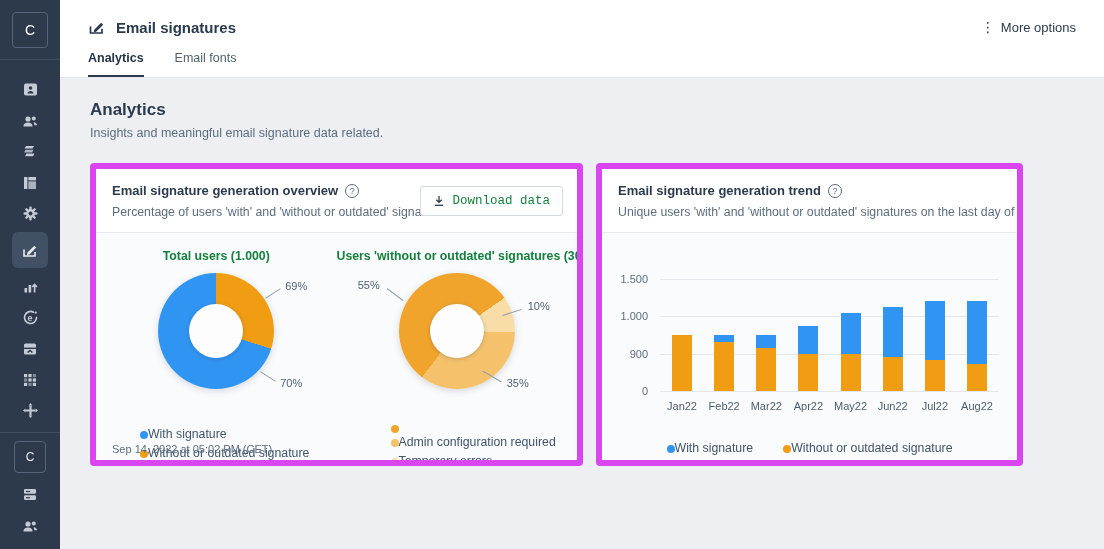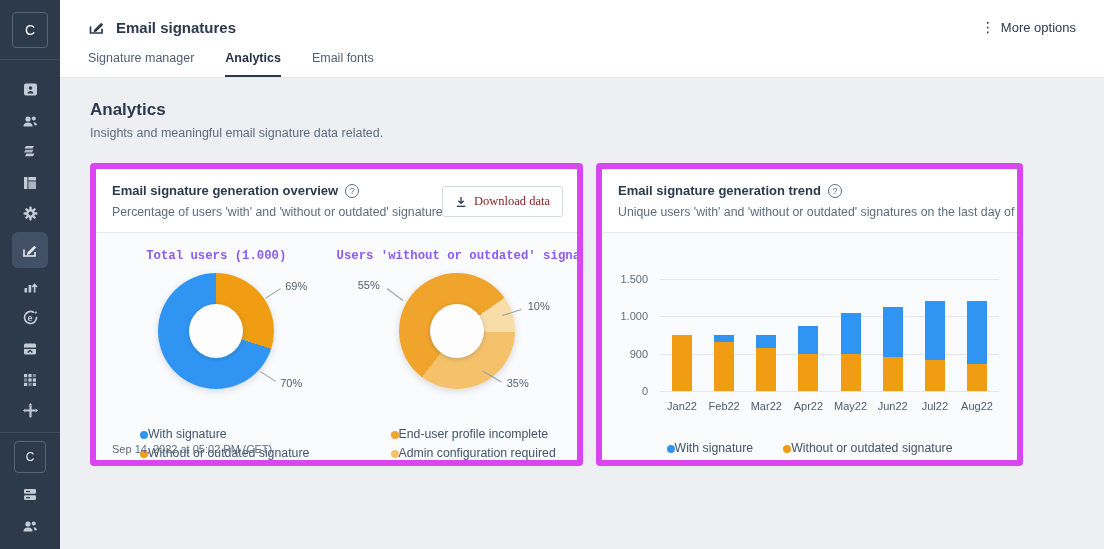--- a/index.html
+++ b/index.html
@@ -42,27 +42,27 @@
   .card-overview { width:493px; }
   .card-trend { width:427px; }
   .card-head { position:relative; padding:14px 16px 13px 16px; background:#fff; }
   .card-title-row { display:flex; align-items:center; gap:7px; }
   .card-title { font-size:13px; font-weight:bold; color:#2b3a4d; }
   .help-circle { width:14px; height:14px; border:1.3px solid #5a6b7d; border-radius:50%; color:#5a6b7d;
                  font-size:9px; display:inline-flex; align-items:center; justify-content:center; cursor:pointer; }
   .card-subtitle { font-size:12.3px; color:#5d6d7e; margin-top:7px; white-space:nowrap; }
   .dl-btn { position:absolute; right:14px; top:17px; display:flex; align-items:center; gap:7px;
             border:1px solid #d5dadf; border-radius:3px; background:#fff; padding:7px 12px;
-            font-size:12.5px; color:#7f1d1d; font-family:Liberation Serif, serif; cursor:pointer; }
+            font-size:12.5px; color:#15803d; font-family:Liberation Mono, monospace; cursor:pointer; }
   .card-body { background:#fafbfd; border-top:1px solid #e7eaee; height:100%; position:relative; }
 
   
   .donut-cols { display:flex; }
   .donut-col { width:50%; position:relative; }
-  .donut-title { text-align:center; font-size:12.3px; font-weight:bold; color:#8b5cf6; margin-top:16px; white-space:nowrap;font-family:Liberation Mono, monospace; }
+  .donut-title { text-align:center; font-size:12.3px; font-weight:bold; color:#15803d; margin-top:16px; white-space:nowrap; }
   .donut-wrap { position:relative; width:230px; height:152px; margin:0 auto; }
   .donut { position:absolute; left:57px; top:10px; width:116px; height:116px; border-radius:50%;
            box-shadow:0 2px 7px rgba(45,58,76,.18); }
   .donut::after { content:""; position:absolute; left:31px; top:31px; width:54px; height:54px;
                   border-radius:50%; background:#fdfdfe; box-shadow:0 1px 4px rgba(45,58,76,.25); }
   .callout { position:absolute; font-size:11px; color:#516275; }
   .co-line { position:absolute; width:18px; height:1px; background:#93a0ad; }
   .legend { margin:10px 0 0 44px; }
   .legend.second { margin-left:54px; }
   .legend-item { display:flex; align-items:center; font-size:12.3px; color:#42546a; line-height:19px; cursor:default; }
@@ -226,21 +226,20 @@
               <path d="M6.2 11.8l7-7 2 2-7 7-2.5.5z" fill="#2b3a4d"></path>
             </svg>
           <span class="page-app-title">Email signatures</span>
         </div>
         <div class="more-options">
           <span class="kebab">⋮</span>
           <span>More options</span>
         </div>
       </div>
       <div class="tabs">
-        <div class="tab">Signature manager</div>
         <div class="tab active">Analytics</div>
         <div class="tab">Email fonts</div>
       </div>
     </div>
 
     <div class="content">
       <h1>Analytics</h1>
       <div class="subtitle">Insights and meaningful email signature data related.</div>
 
       <div class="cards">
@@ -291,21 +290,20 @@
                   <div class="co-line" style="left:43px; top:31px; transform:rotate(37deg); width:20px;"></div>
                   <span class="callout" style="left:16px; top:16px;">55%</span>
                   <div class="co-line" style="left:160px; top:49px; transform:rotate(-18deg); width:20px;"></div>
                   <span class="callout" style="left:186px; top:37px;">10%</span>
                   <div class="co-line" style="left:139px; top:113px; transform:rotate(30deg); width:22px;"></div>
                   <span class="callout" style="left:165px; top:114px;">35%</span>
                 </div>
                 <div class="legend second">
                   <div class="legend-item">
                     <span class="dot" style="background: rgb(240, 164, 44);"></span>
-                    <span>End-user profile incomplete</span>
                   </div>
                   <div class="legend-item">
                     <span class="dot" style="background: rgb(245, 194, 107);"></span>
                     <span>Admin configuration required</span>
                   </div>
                   <div class="legend-item">
                     <span class="dot" style="background: rgb(248, 221, 168);"></span>
                     <span>Temporary errors</span>
                   </div>
                 </div>

